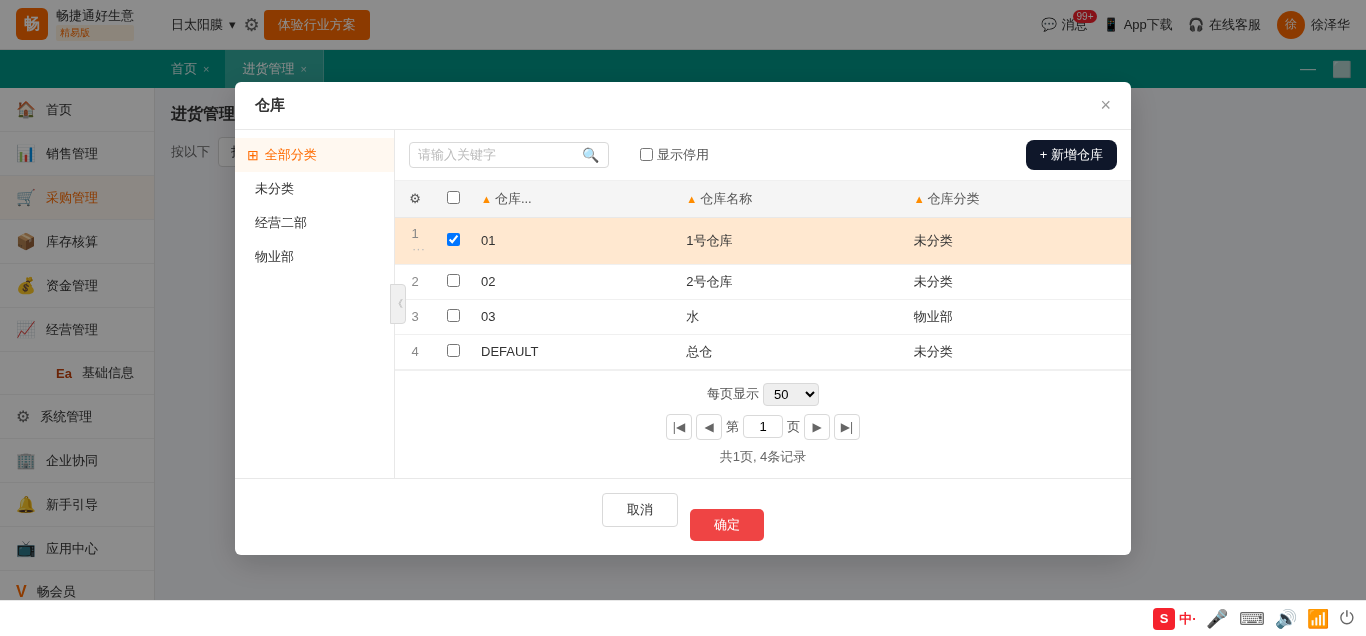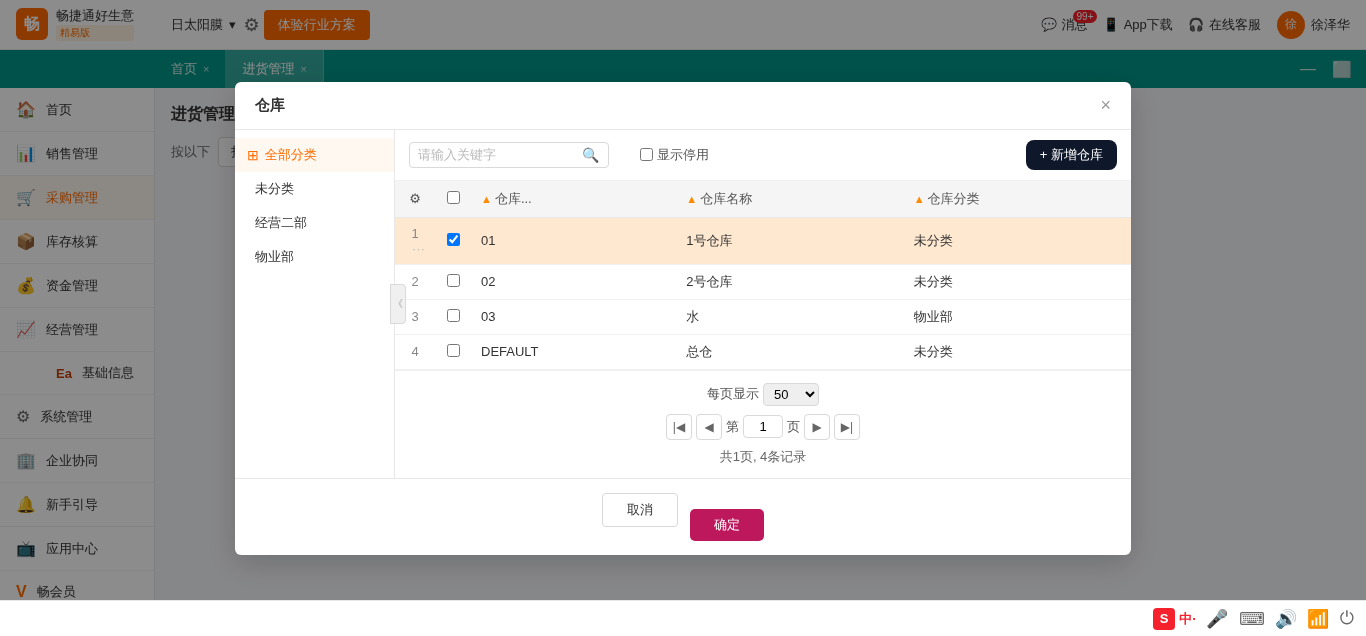--- a/index.html
+++ b/index.html
@@ -429,21 +429,21 @@
     .btn-cancel {
       border: 1px solid #d9d9d9;
       background: white;
       padding: 7px 24px;
       border-radius: 4px;
       cursor: pointer;
       font-size: 13px;
       color: #333;
     }
     .btn-confirm {
-      background: #be185d;
+      background: #ef4444;
       color: white;
       border: none;
       padding: 7px 24px;
       border-radius: 5px;
       cursor: pointer;
       font-size: 13px;
       margin-top: 16px;
     }
 
     

